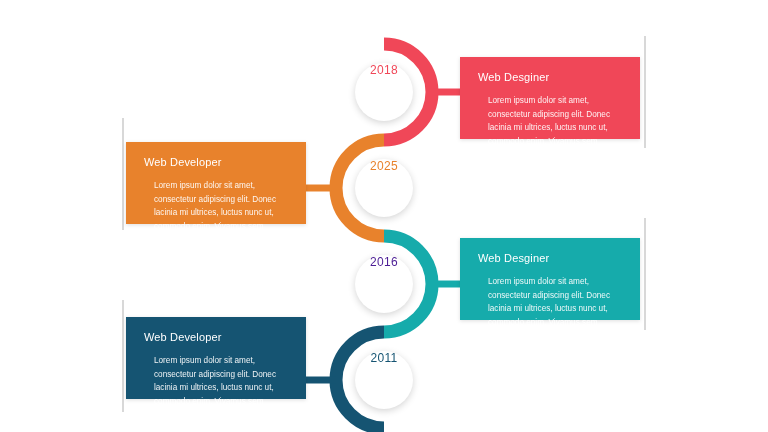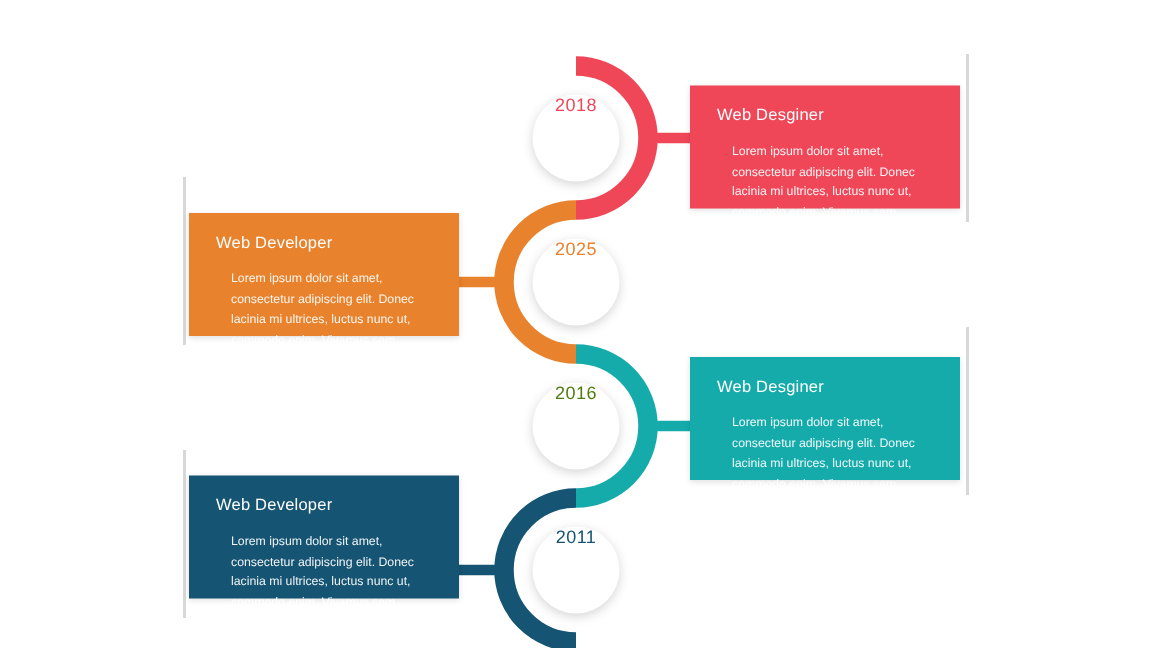--- a/index.html
+++ b/index.html
@@ -76,21 +76,21 @@
     box-shadow: 0 2px 7px rgba(0,0,0,0.17);
     display: flex;
     align-items: flex-start;
     justify-content: center;
     font-size: 12px;
     font-weight: normal;
     letter-spacing: 0.3px;
   }
   .yc-red  { color: #f04758; }
   .yc-org  { color: #e8822c; }
-  .yc-teal { color: #4d7c0f; }
+  .yc-teal { color: #4c1d95; }
   .yc-navy { color: #155472; }
 </style>
 </head>
 <body>
 
 <div id="infographic">
 
   <div class="guide-line" style="left:122px; top:118px; height:112px;"></div>
   <div class="guide-line" style="left:122px; top:300px; height:112px;"></div>
   <div class="guide-line" style="left:644px; top:36px; height:112px;"></div>

